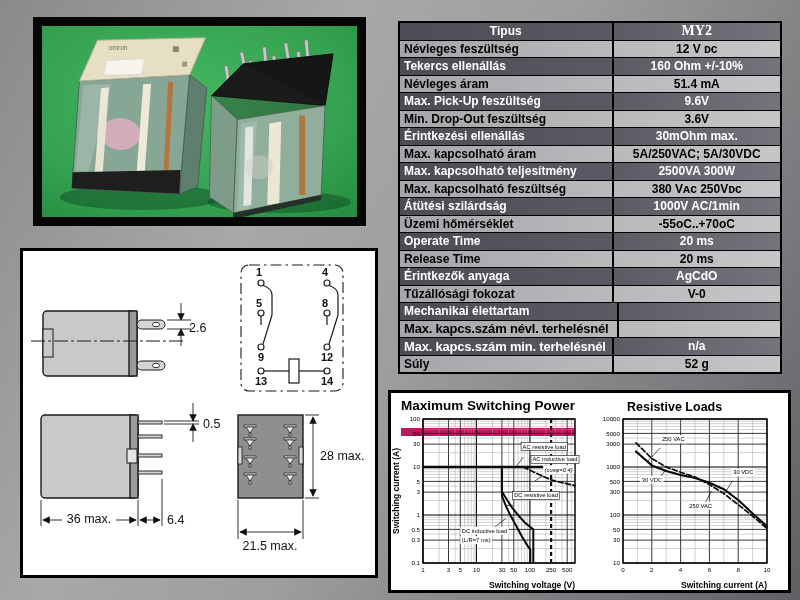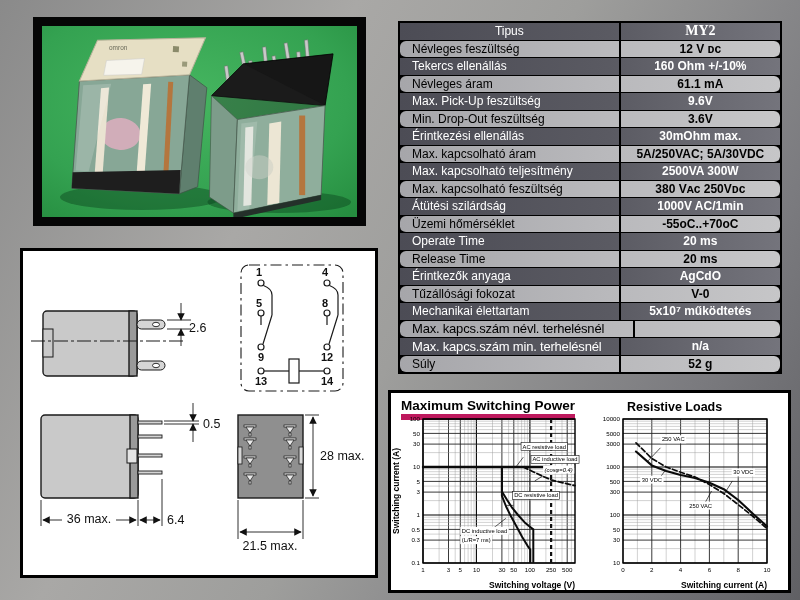--- a/index.html
+++ b/index.html
@@ -8,38 +8,38 @@
     background:linear-gradient(118deg,#8a8a8a 0%,#a9a8a6 32%,#9e9e9c 52%,#7b7b7f 80%,#606064 100%);}
   .panel{position:absolute;box-sizing:border-box;}
   
   .photo-panel{left:33px;top:17px;width:333px;height:209px;background:#060606;padding:9px;}
   .photo-panel svg{display:block;width:100%;height:100%;}
   
   .spec-table{left:398px;top:21px;width:384px;height:353px;border:2px solid #000;
     display:flex;flex-direction:column;background:#000;}
   .t-row{flex:1;display:flex;min-height:0;border-bottom:1px solid #000;}
   .t-row:last-child{border-bottom:none;}
-  .t-row .lbl{width:55%;display:flex;align-items:center;padding:0 12px;border-right:2px solid #000;
-    font-weight:normal;font-size:12px;white-space:nowrap;overflow:hidden;}
+  .t-row .lbl{width:55%;display:flex;align-items:center;padding:0 4px;border-right:2px solid #000;
+    font-weight:bold;font-size:12px;white-space:nowrap;overflow:hidden;}
   .t-row .val{width:45%;display:flex;align-items:center;justify-content:center;
     font-weight:bold;font-size:12px;white-space:nowrap;}
   .t-row.dark{background:linear-gradient(90deg,#4c4c55 0%,#5a5a62 55%,#74747c 100%);color:#fff;}
-  .t-row.light{background:linear-gradient(90deg,#a6a6aa 0%,#b9b9bc 55%,#c6c6c8 100%);color:#000;border-radius:6px;}
+  .t-row.light{background:linear-gradient(90deg,#a6a6aa 0%,#b9b9bc 55%,#c6c6c8 100%);color:#000;}
   .t-row.hdr .lbl{justify-content:center;border-right:2px solid #000;}
   .t-row.hdr .val{font-family:"Liberation Serif","DejaVu Serif",serif;font-size:14px;}
   .lbl.small{font-size:13px;letter-spacing:-0.2px;}
   
   .drawing-panel{left:20px;top:248px;width:358px;height:330px;background:#fff;border:3px solid #000;}
   .drawing-panel svg{display:block;width:100%;height:100%;}
   .dimtext{font:12.5px "Liberation Sans",sans-serif;fill:#111;}
   .pinnum{font:bold 11px "Liberation Sans",sans-serif;fill:#111;}
   
   .charts-panel{left:388px;top:390px;width:403px;height:203px;background:#fff;border:3px solid #000;}
   .chart-title{position:absolute;font-weight:bold;color:#000;}
-  .chart-title.t1{left:10px;top:5px;font-size:13.5px;border-bottom:6px solid #be185d;padding-bottom:1px;}
+  .chart-title.t1{left:10px;top:5px;font-size:13.5px;border-bottom:8px solid #be185d;padding-bottom:15px;}
   .chart-title.t2{left:236px;top:7px;font-size:12.5px;}
   .chart-svg{position:absolute;top:24px;}
   #svg1{left:0;}
   #svg2{left:196px;}
   .tick{font:6.2px "Liberation Sans",sans-serif;fill:#000;}
   .axlab{font:600 8.5px "Liberation Sans",sans-serif;fill:#000;}
   .ann{font:5.8px "Liberation Sans",sans-serif;fill:#000;}
   .ann.it{font-style:italic;}
 </style>
 </head>
@@ -109,21 +109,21 @@
   <div class="t-row light">
         <div class="lbl">Névleges feszültség</div>
         <div class="val">12 V ᴅᴄ</div>
       </div>
       <div class="t-row dark">
         <div class="lbl">Tekercs ellenállás</div>
         <div class="val">160 Ohm +/-10%</div>
       </div>
       <div class="t-row light">
         <div class="lbl">Névleges áram</div>
-        <div class="val">61.1 mA</div>
+        <div class="val">51.4 mA</div>
       </div>
       <div class="t-row dark">
         <div class="lbl">Max. Pick-Up feszültség</div>
         <div class="val">9.6V</div>
       </div>
       <div class="t-row light">
         <div class="lbl">Min. Drop-Out feszültség</div>
         <div class="val">3.6V</div>
       </div>
       <div class="t-row dark">
@@ -161,21 +161,20 @@
       <div class="t-row dark">
         <div class="lbl">Érintkezők anyaga</div>
         <div class="val">AgCdO</div>
       </div>
       <div class="t-row light">
         <div class="lbl">Tűzállósági fokozat</div>
         <div class="val">V-0</div>
       </div>
       <div class="t-row dark">
         <div class="lbl">Mechanikai élettartam</div>
-        <div class="val">5x10⁷ működtetés</div>
       </div>
       <div class="t-row light">
         <div class="lbl small">Max. kapcs.szám névl. terhelésnél</div>
       </div>
       <div class="t-row dark">
         <div class="lbl small">Max. kapcs.szám min. terhelésnél</div>
         <div class="val">n/a</div>
       </div>
       <div class="t-row light">
         <div class="lbl">Súly</div>

